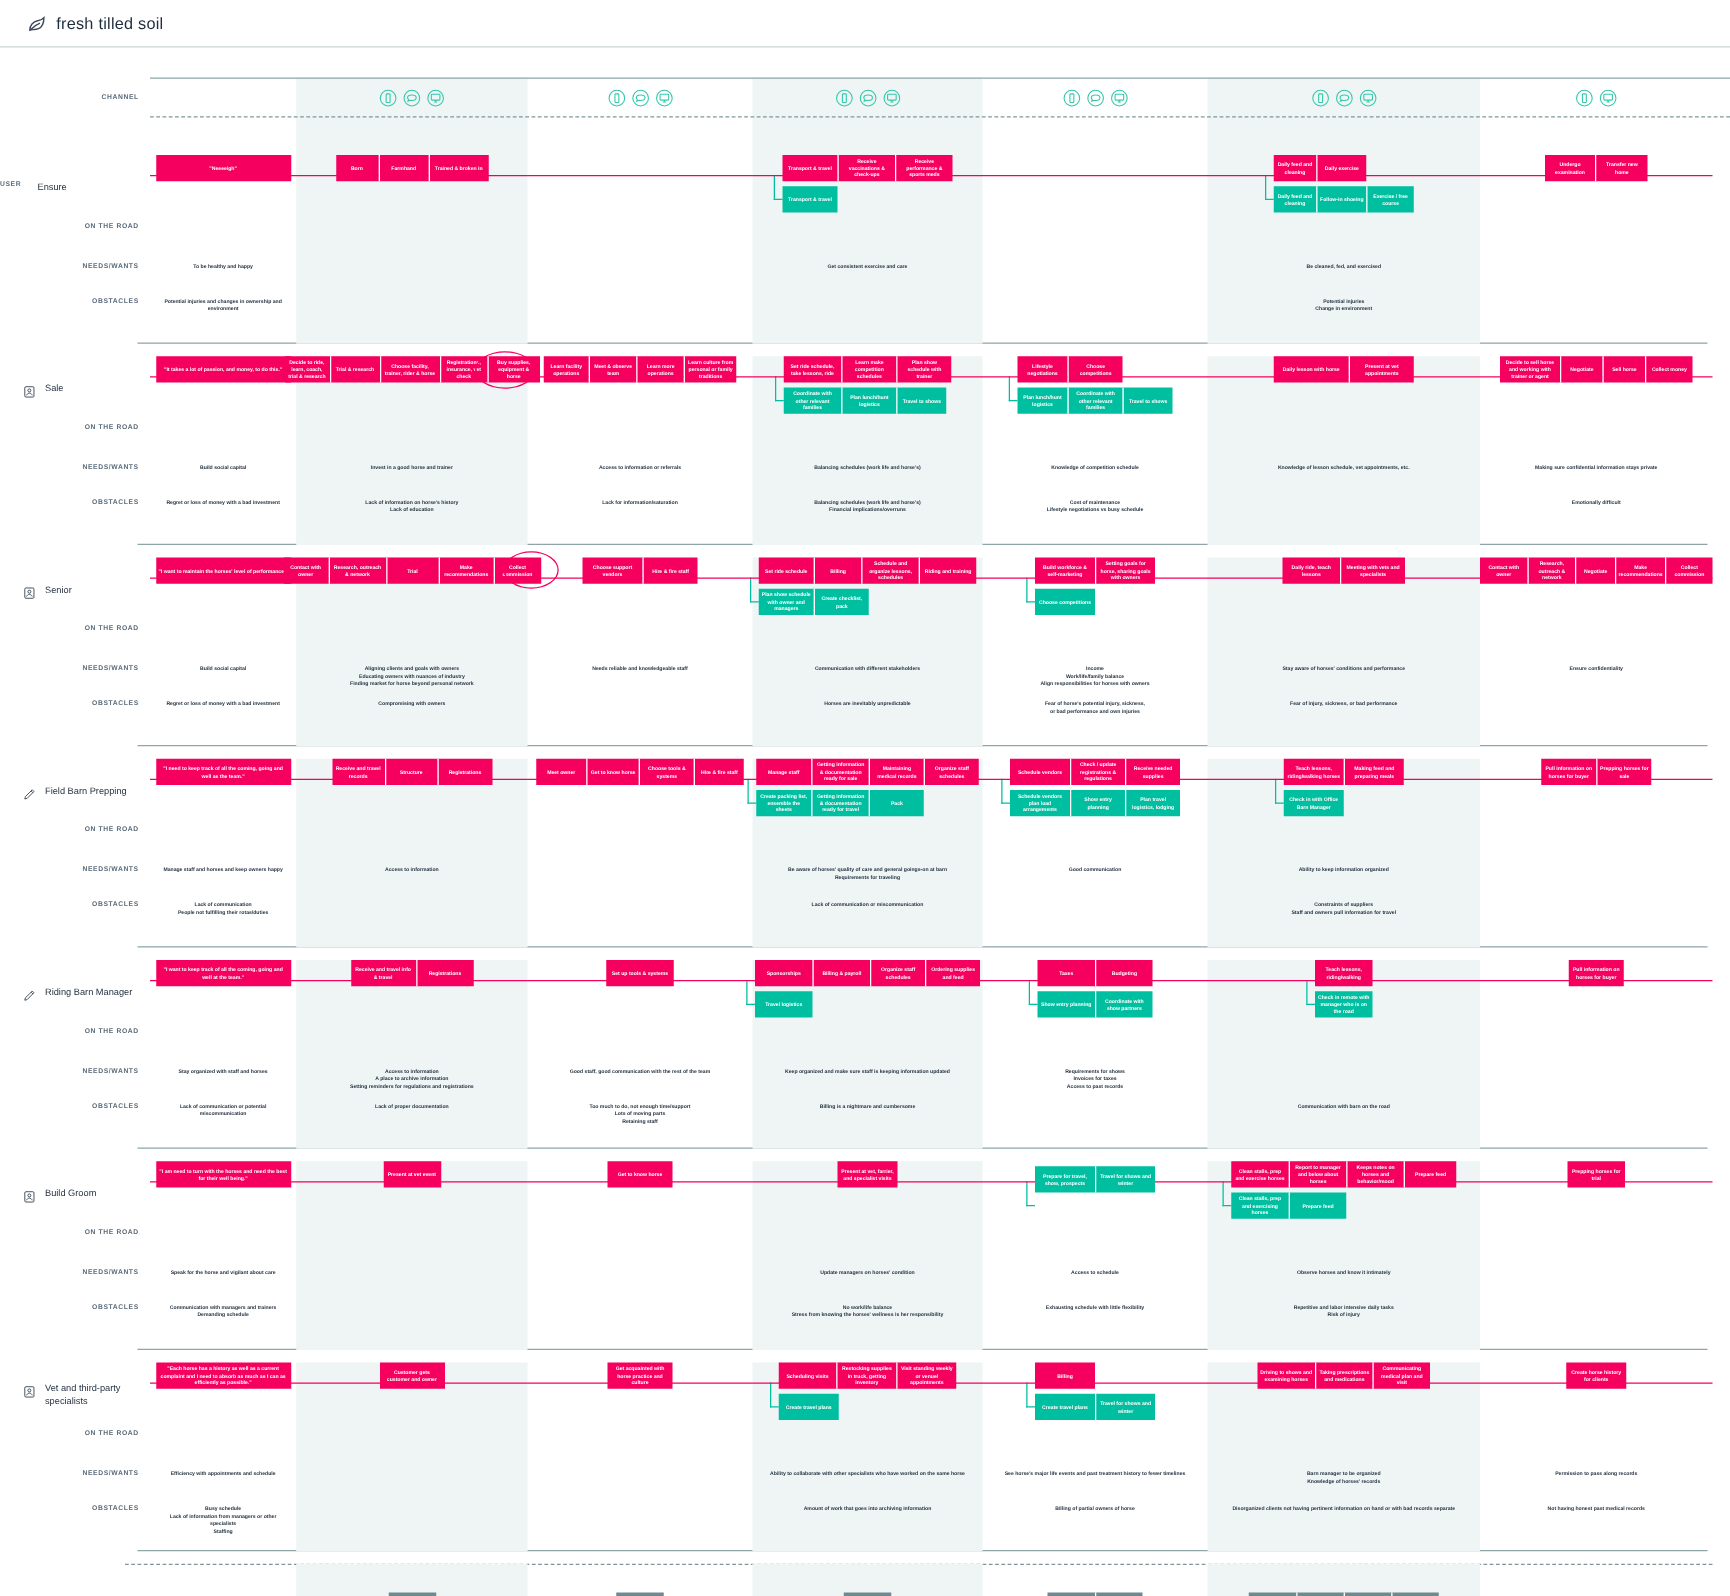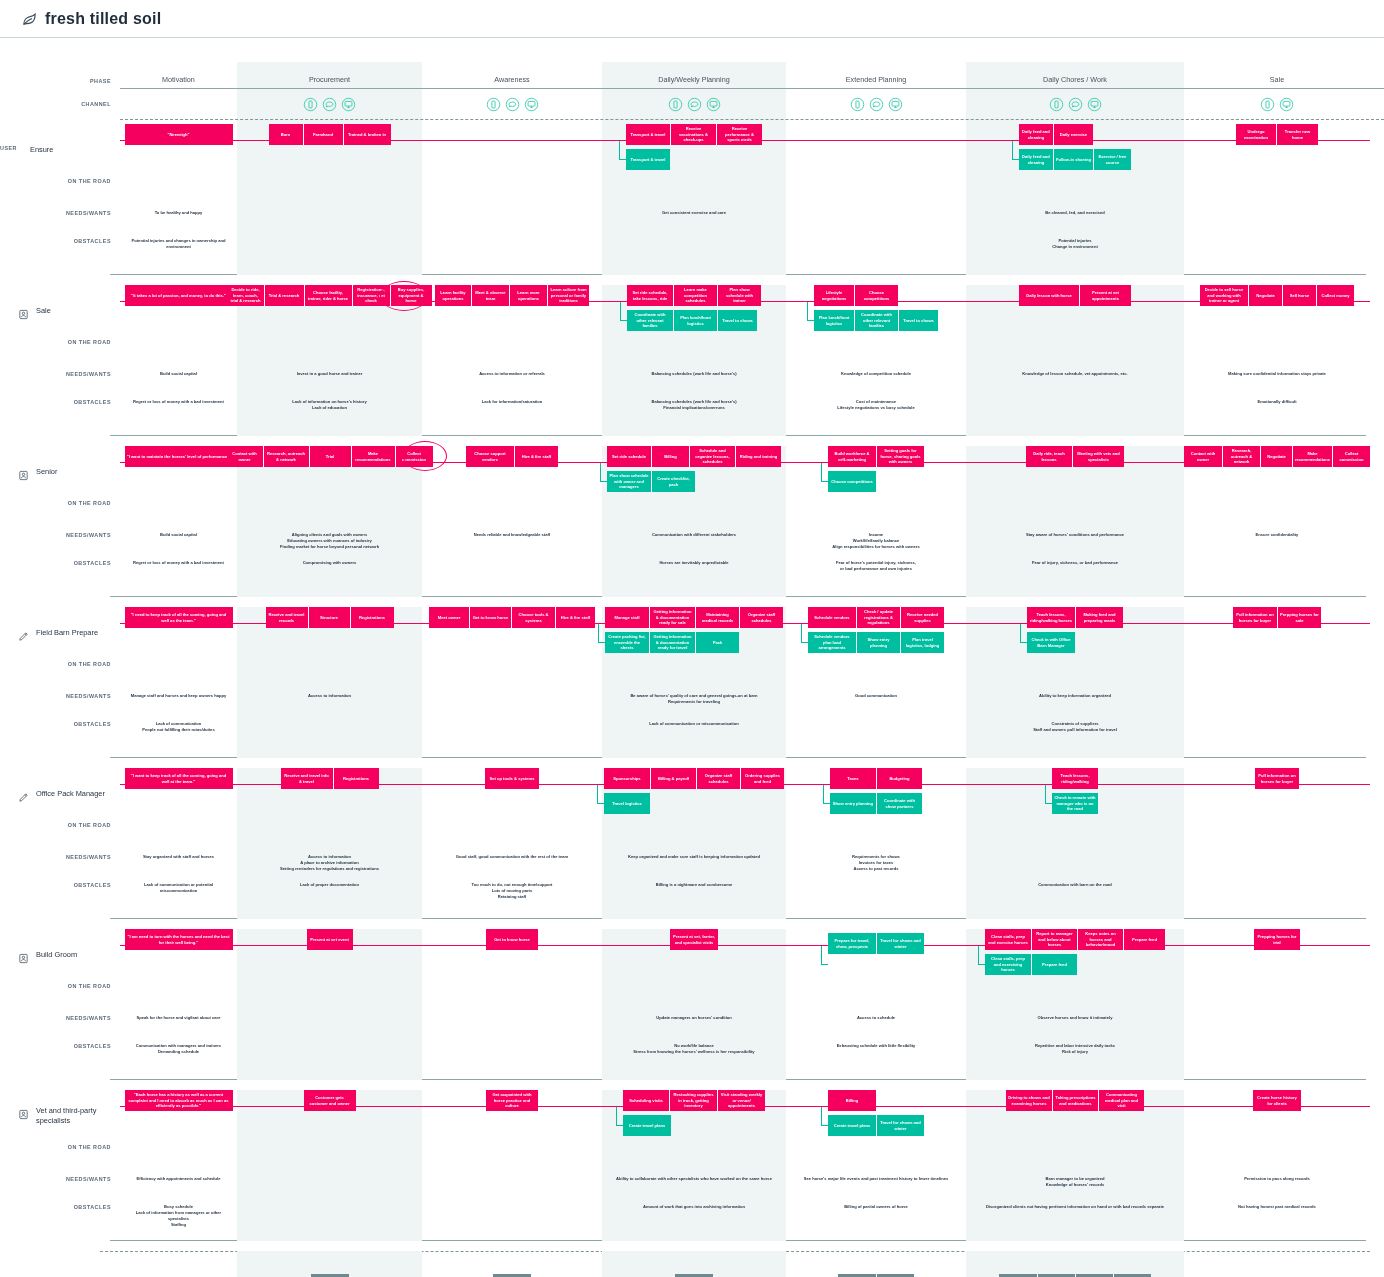--- a/index.html
+++ b/index.html
@@ -11,21 +11,21 @@
     color:#3c4858;
     overflow:hidden;
   }
 
   
   #topbar {
     height:38px; border-bottom:1px solid #c9d6d6;
     display:flex; align-items:center; padding-left:22px; gap:8px;
   }
   #logo-mark { width:15px; height:15px; color:#3c4858; }
-  #logo-text { font-size:16px; font-weight:bold; letter-spacing:.2px; color:#1f2d3d; }
+  #logo-text { font-size:13px; font-weight:normal; letter-spacing:.2px; color:#1f2d3d; }
 
   
   .board { position:relative; width:1384px; }
   .labcol { width:120px; }          
   .row-label {
     font-size:5.4px; font-weight:bold; letter-spacing:.5px;
     color:#5b6b7a; text-align:right; padding-right:9px;
   }
   .sect-label {
     font-size:6.2px; font-weight:bold; letter-spacing:.6px;
@@ -105,30 +105,20 @@
     </svg>
   </span>
   <span id="logo-text">fresh tilled soil</span>
 </div>
 
 <div class="board" id="board">
     <div style="position: relative; margin-top: 24px; height: 62px;">
       <div class="band" style="left: 237px; width: 185px;"></div>
       <div class="band" style="left: 602px; width: 184px;"></div>
       <div class="band" style="left: 966px; width: 218px;"></div>
-      <div class="phase-row">
-        <div class="labcol row-label" style="flex: 0 0 120px; align-self: flex-end; padding-bottom: 4px;">PHASE</div>
-        <div class="phase-cell" style="width: 117px;">Motivation</div>
-        <div class="phase-cell" style="width: 185px;">Procurement</div>
-        <div class="phase-cell" style="width: 180px;">Awareness</div>
-        <div class="phase-cell" style="width: 184px;">Daily/Weekly Planning</div>
-        <div class="phase-cell" style="width: 180px;">Extended Planning</div>
-        <div class="phase-cell" style="width: 218px;">Daily Chores / Work</div>
-        <div class="phase-cell" style="width: 186px;">Sale</div>
-      </div>
       <div class="rule"></div>
       <div class="chan-row">
         <div class="labcol row-label" style="flex: 0 0 120px;">CHANNEL</div>
         <div class="chan-cell" style="width: 117px;"></div>
         <div class="chan-cell" style="width: 185px;">
           <span class="chan-ic"><svg viewBox="0 0 24 24" width="15" height="15" fill="none" stroke="currentColor" stroke-width="1.4">
               <circle cx="12" cy="12" r="10"></circle>
               <rect x="9.5" y="6.5" width="5" height="11" rx="1"></rect>
             </svg></span>
           <span class="chan-ic"><svg viewBox="0 0 24 24" width="15" height="15" fill="none" stroke="currentColor" stroke-width="1.4">
@@ -648,21 +638,21 @@
       <div class="band" style="left: 237px; width: 185px;"></div>
       <div class="band" style="left: 602px; width: 184px;"></div>
       <div class="band" style="left: 966px; width: 218px;"></div>
       <div class="prow act-row">
         <div class="labcol" style="flex: 0 0 120px;">
           <div class="persona-head">
             <span class="persona-icon"><svg viewBox="0 0 24 24" width="11" height="11" fill="none" stroke="currentColor" stroke-width="1.5">
                 <path d="M4 20l1-4L17 4l3 3L8 19l-4 1z"></path>
                 <path d="M15 6l3 3"></path>
               </svg></span>
-            <span class="persona-name">Field Barn Prepare</span>
+            <span class="persona-name">Field Barn Prepping</span>
           </div>
         </div>
         <div class="spine"></div>
         <div class="cells">
           <div class="cell" style="width: 117px; display: flex; justify-content: center;">
             <div style="position: relative;">
               <div class="cardset">
                 <div class="card pink" style="width: 108px;">"I need to keep track of all the coming, going and well as the team."</div>
               </div>
             </div>
@@ -797,21 +787,21 @@
       <div class="band" style="left: 237px; width: 185px;"></div>
       <div class="band" style="left: 602px; width: 184px;"></div>
       <div class="band" style="left: 966px; width: 218px;"></div>
       <div class="prow act-row">
         <div class="labcol" style="flex: 0 0 120px;">
           <div class="persona-head">
             <span class="persona-icon"><svg viewBox="0 0 24 24" width="11" height="11" fill="none" stroke="currentColor" stroke-width="1.5">
                 <path d="M4 20l1-4L17 4l3 3L8 19l-4 1z"></path>
                 <path d="M15 6l3 3"></path>
               </svg></span>
-            <span class="persona-name">Office Pack Manager</span>
+            <span class="persona-name">Riding Barn Manager</span>
           </div>
         </div>
         <div class="spine"></div>
         <div class="cells">
           <div class="cell" style="width: 117px; display: flex; justify-content: center;">
             <div style="position: relative;">
               <div class="cardset">
                 <div class="card pink" style="width: 108px;">"I want to keep track of all the coming, going and well at the team."</div>
               </div>
             </div>

